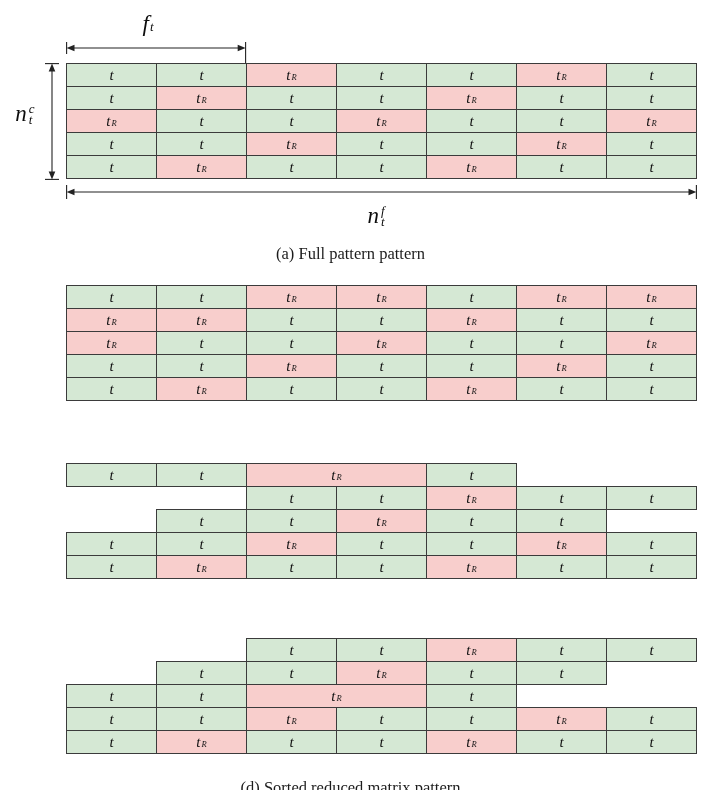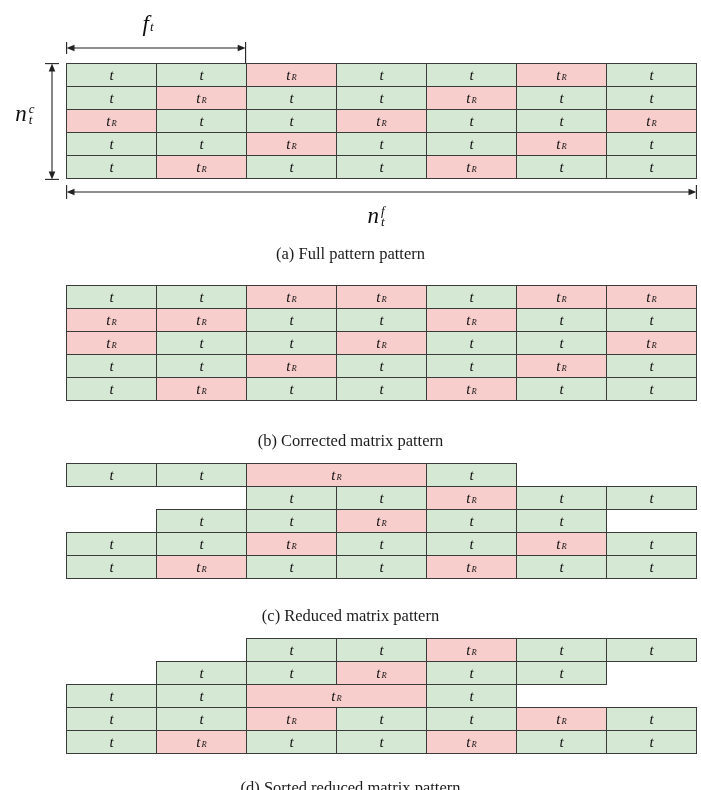--- a/index.html
+++ b/index.html
@@ -348,21 +348,20 @@
         </div>
         <div class="cell green" style="width: 91px;">
           <i>t</i>
         </div>
         <div class="cell green" style="width: 91px;">
           <i>t</i>
         </div>
       </div>
     </div>
 
-  <div class="caption" style="top:431px;">(b) Corrected matrix pattern</div>
 
   <div class="matrix" style="left:66px; top:463px;">
       <div class="mrow">
         <div class="cell green first" style="width: 91px;">
           <i>t</i>
         </div>
         <div class="cell green" style="width: 91px;">
           <i>t</i>
         </div>
         <div class="cell pink" style="width: 181px;">
@@ -456,21 +455,20 @@
         </div>
         <div class="cell green" style="width: 91px;">
           <i>t</i>
         </div>
         <div class="cell green" style="width: 91px;">
           <i>t</i>
         </div>
       </div>
     </div>
 
-  <div class="caption" style="top:606px;">(c) Reduced matrix pattern</div>
 
   <div class="matrix" style="left:66px; top:638px;">
       <div class="mrow">
         <div class="spacer" style="width: 180px;"></div>
         <div class="cell green first" style="width: 91px;">
           <i>t</i>
         </div>
         <div class="cell green" style="width: 91px;">
           <i>t</i>
         </div>

